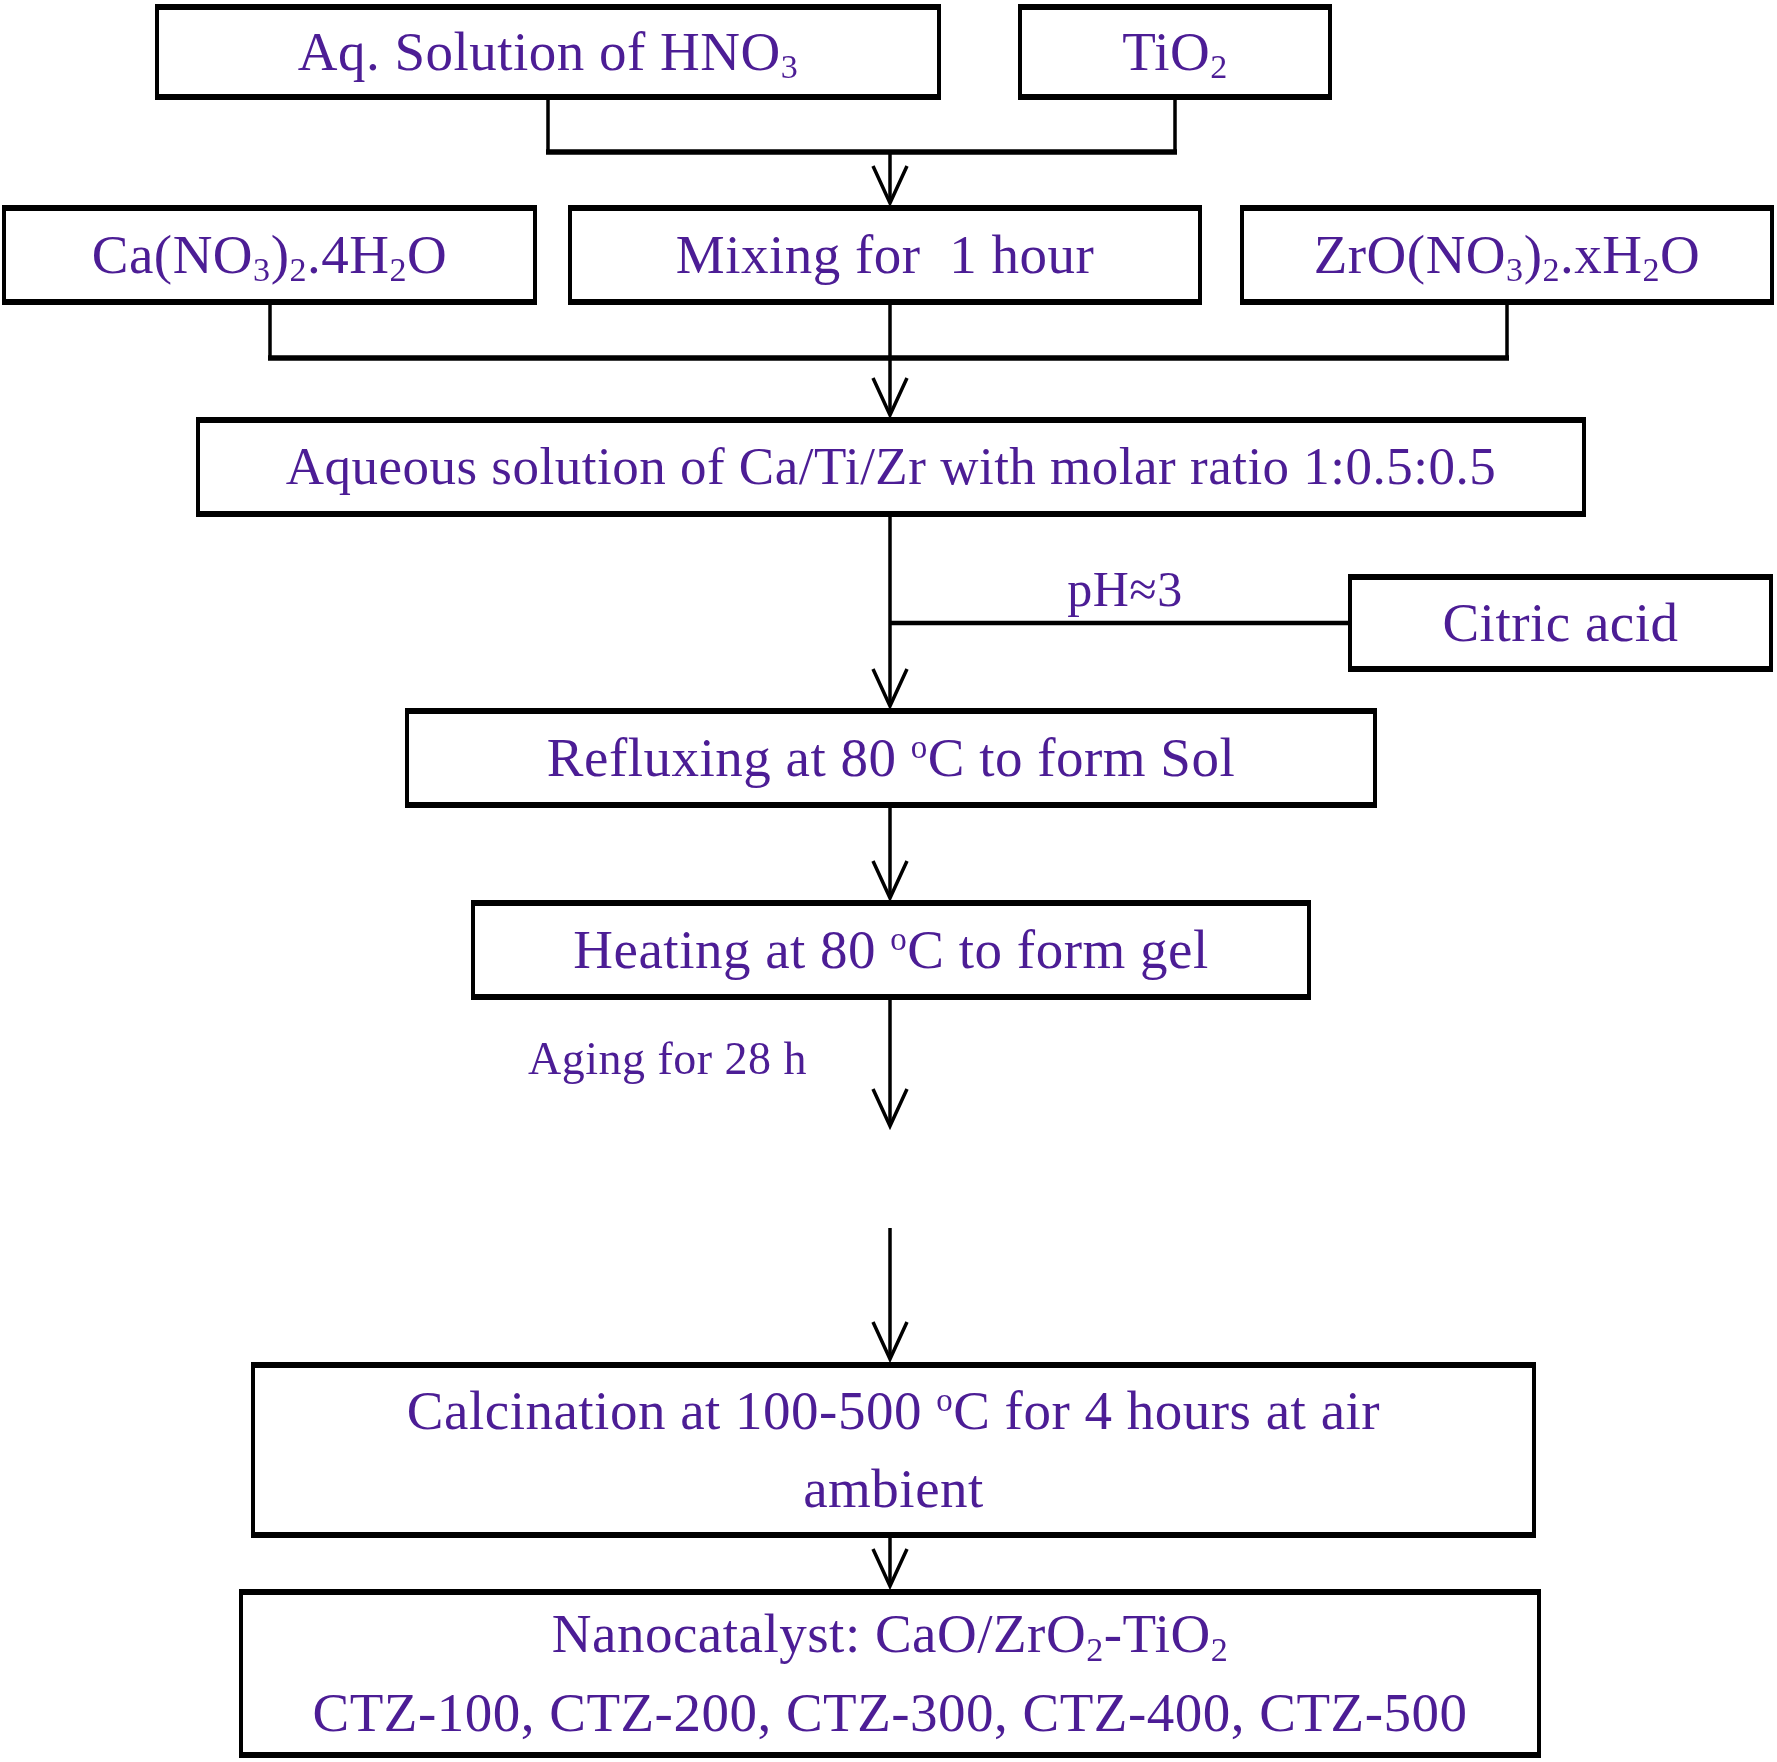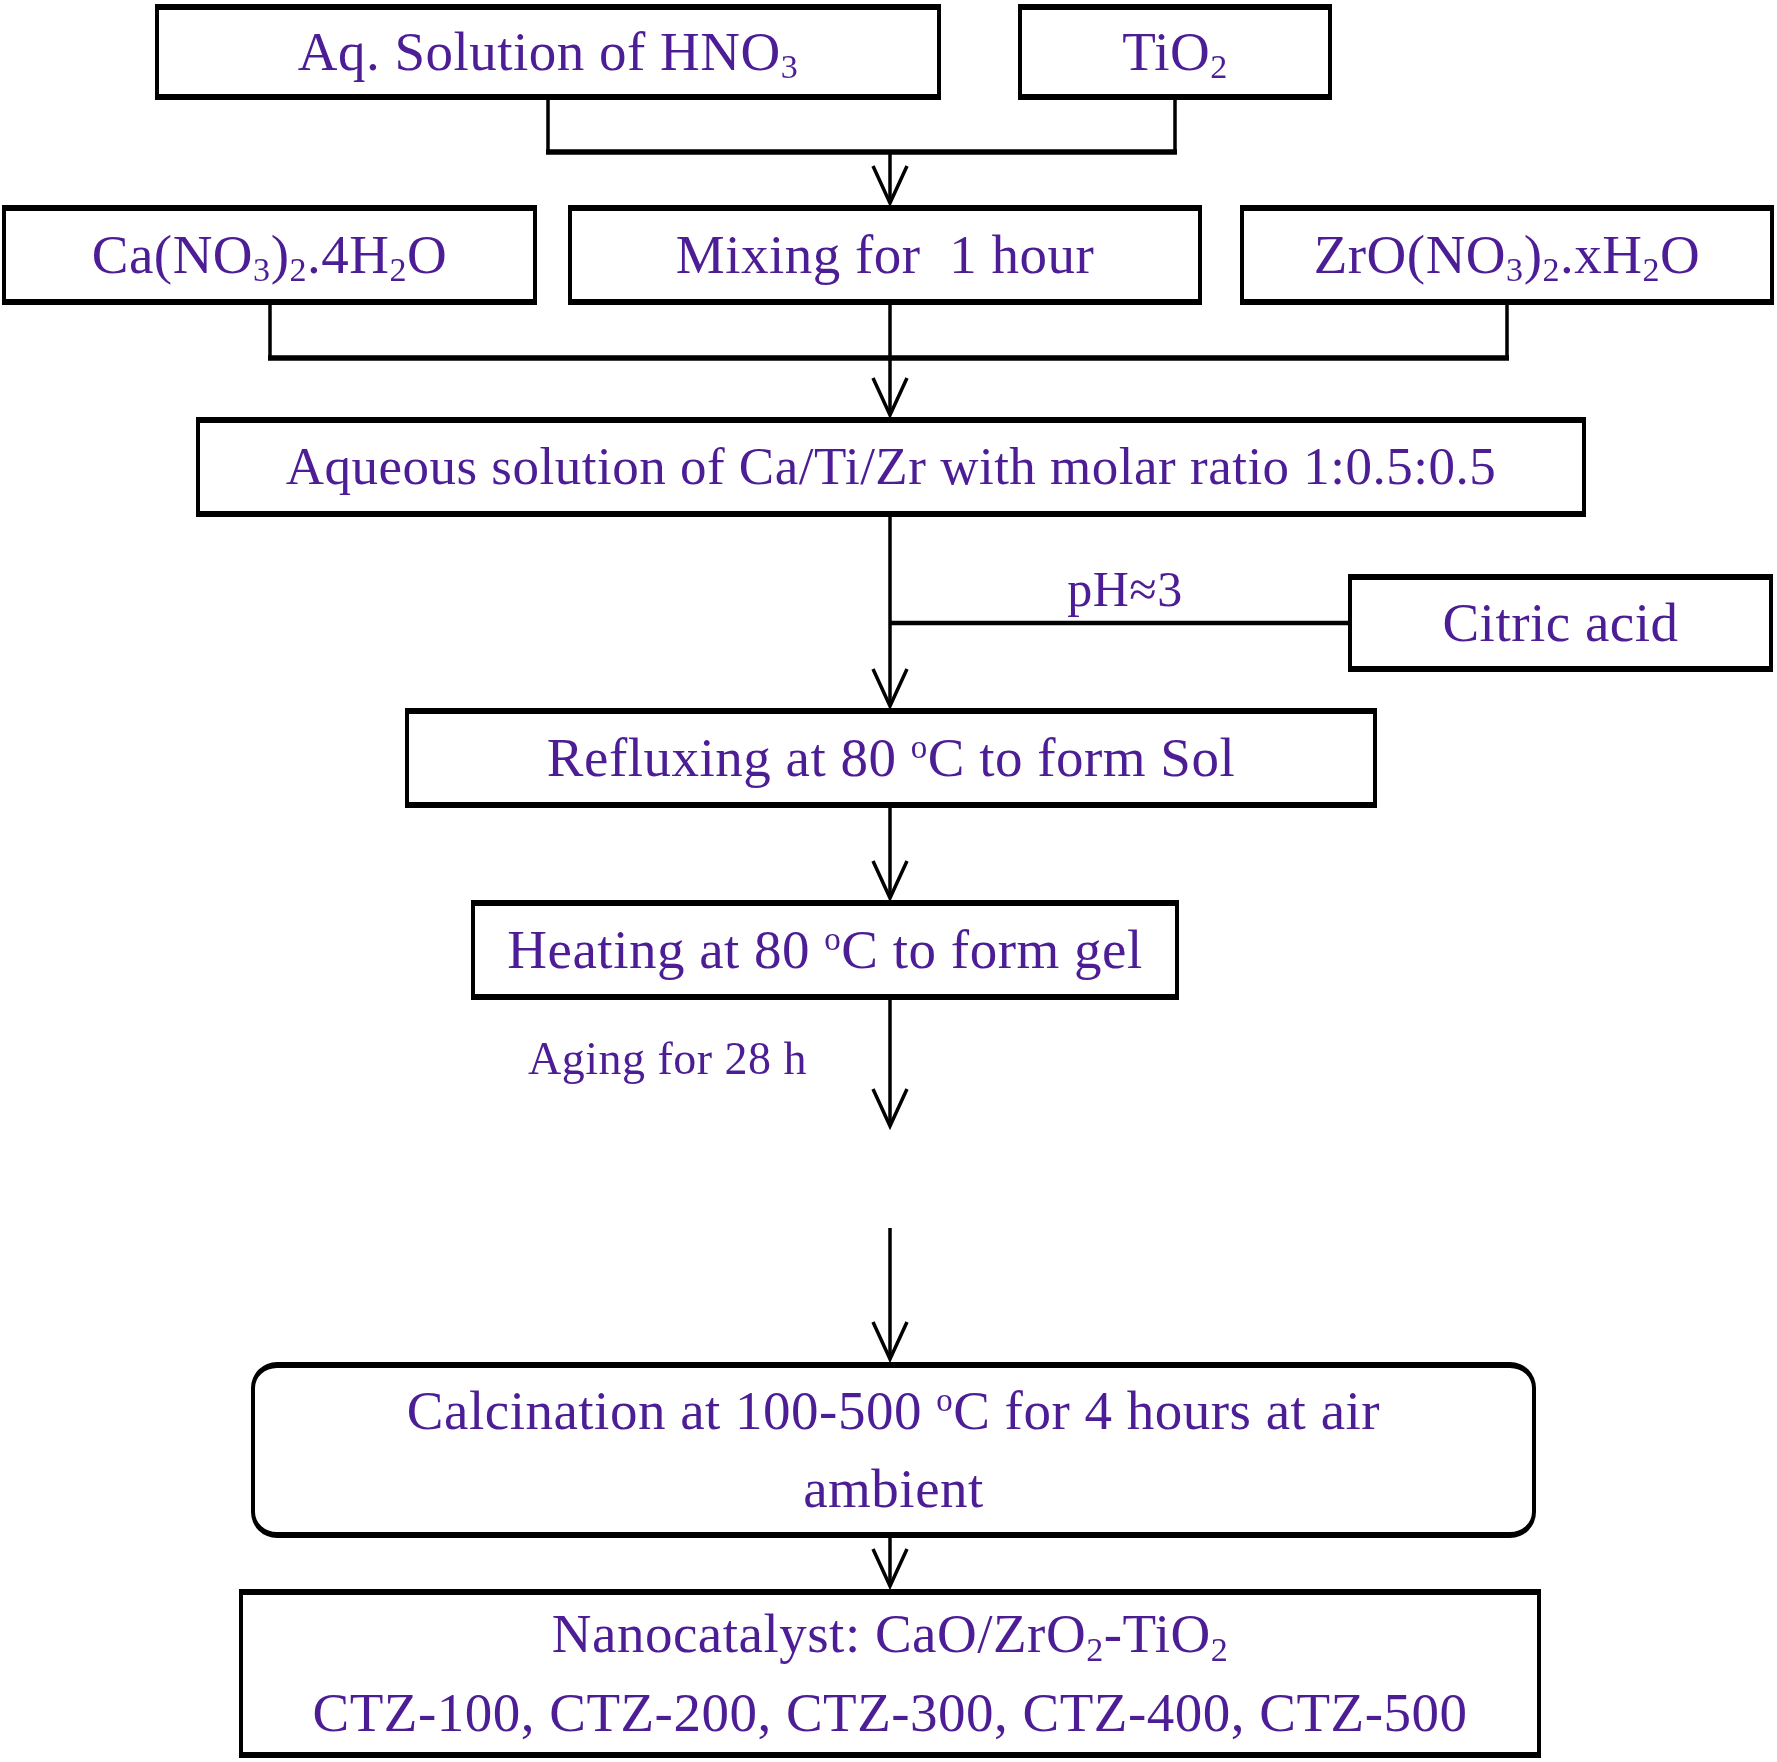--- a/index.html
+++ b/index.html
@@ -61,23 +61,23 @@
   }
   
   #n-aq-hno3    { left: 155px;  top: 4px;    width: 786px;  height: 96px;  }
   #n-tio2       { left: 1018px; top: 4px;    width: 314px;  height: 96px;  }
   #n-ca-nitrate { left: 2px;    top: 205px;  width: 535px;  height: 100px; }
   #n-mixing     { left: 568px;  top: 205px;  width: 634px;  height: 100px; text-align: center; }
   #n-zro-nitrate{ left: 1240px; top: 205px;  width: 534px;  height: 100px; }
   #n-aqueous    { left: 196px;  top: 417px;  width: 1390px; height: 100px; }
   #n-citric     { left: 1348px; top: 574px;  width: 425px;  height: 98px;  }
   #n-refluxing  { left: 405px;  top: 708px;  width: 972px;  height: 100px; }
-  #n-heating    { left: 471px;  top: 900px;  width: 708px;  height: 100px; }
+  #n-heating    { left: 471px;  top: 900px;  width: 840px;  height: 100px; }
   #n-drying     { left: 449px;  top: 1128px; width: 881px;  height: 100px; }
-  #n-calcination{ left: 251px;  top: 1362px; width: 1285px; height: 176px; border-radius: 26px; }
+  #n-calcination{ left: 251px;  top: 1362px; width: 1285px; height: 176px; }
   #n-product    { left: 239px;  top: 1589px; width: 1302px; height: 169px; }
   #lbl-ph    { left: 1000px; top: 560px;  width: 250px; }
   #lbl-aging { left: 490px;  top: 1032px; width: 355px; }
 </style>
 </head>
 <body>
 
 <div class="canvas">
 
   <svg class="connectors" viewBox="0 0 1777 1762" fill="none" stroke="#000000" stroke-width="3.5">

